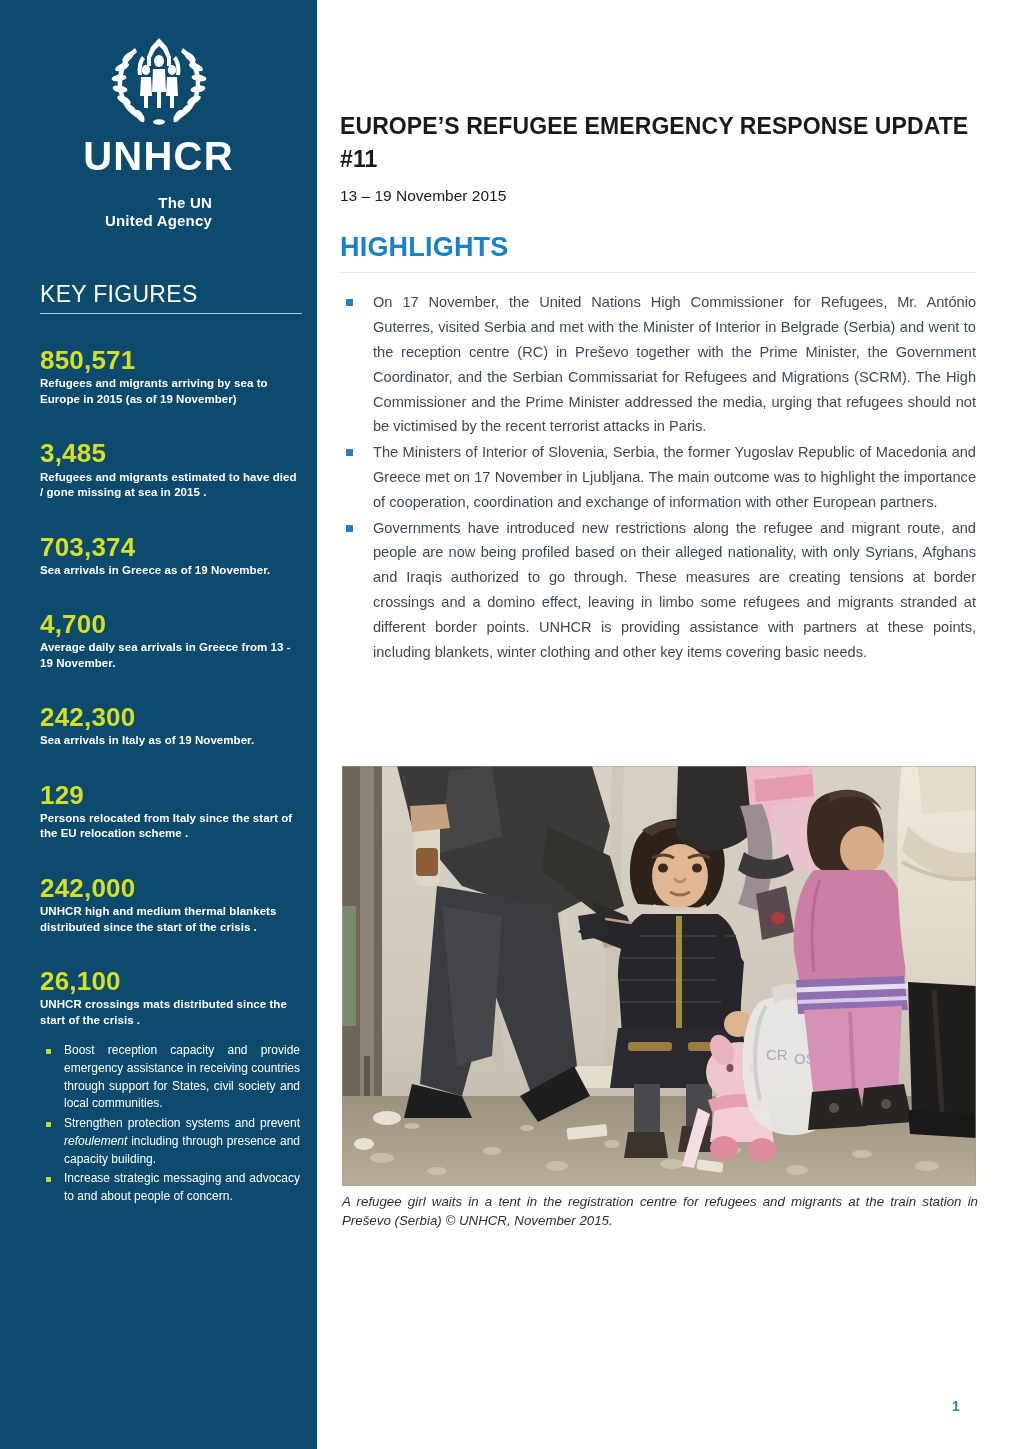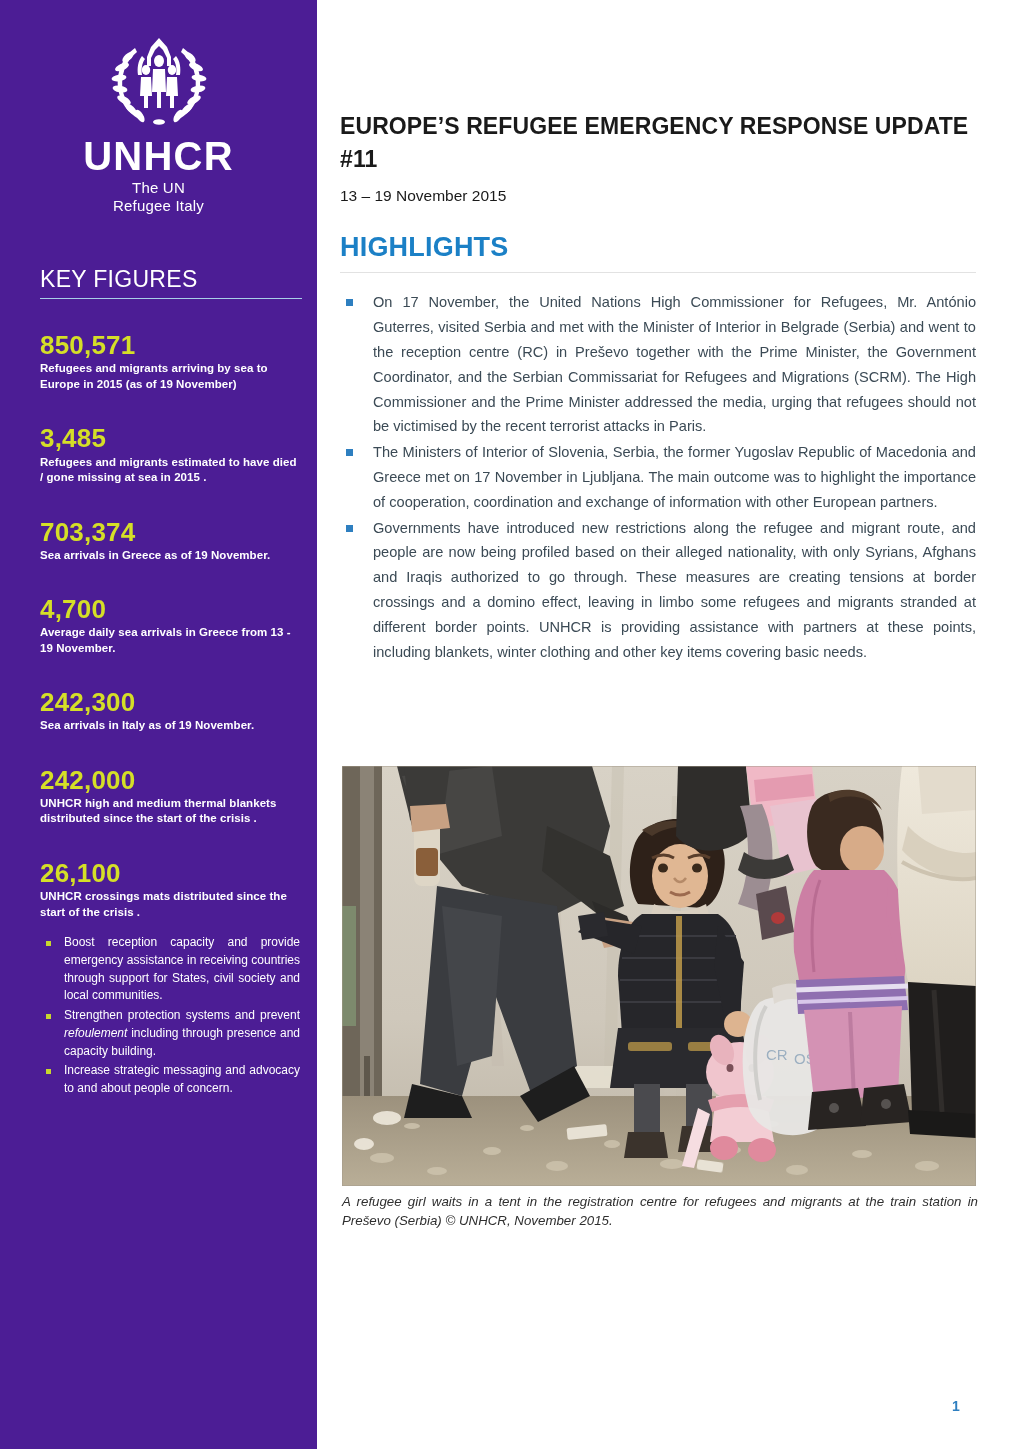--- a/index.html
+++ b/index.html
@@ -8,35 +8,35 @@
     background: #ffffff;
     font-family: "Liberation Sans", sans-serif;
     -webkit-font-smoothing: antialiased;
   }
   .page { position: relative; width: 1024px; height: 1449px; background: #fff; overflow: hidden; }
 
   
   .sidebar {
     position: absolute; left: 0; top: 0;
     width: 317px; height: 1449px;
-    background: #4c1d95;
+    background: #0c4a6e;
     padding: 0 0 0 0;
   }
   .logo-wrap {
     width: 100%; padding-top: 30px;
     display: flex; flex-direction: column; align-items: center;
   }
   .logo-mark { width: 128px; height: 104px; display: block; }
   .logo-word {
     color: #fff; font-weight: bold; font-size: 40px;
     letter-spacing: 1.2px; line-height: 1; margin-top: 2px;
   }
   .logo-tag {
     color: #fff; font-size: 15px; line-height: 1.18;
-    text-align: center; margin-top: 3px; font-weight: 400;
+    text-align: right; margin-top: 18px; font-weight: 700;
     letter-spacing: 0.2px;
   }
 
   .side-head {
     color: #ffffff; font-size: 23px; font-weight: 400;
     letter-spacing: 0.3px;
     margin: 0 0 0 40px; padding-bottom: 5px; width: 262px;
     border-bottom: 1.5px solid #a8cfe8;
   }
   #key-figures-head { margin-top: 52px; }
@@ -159,21 +159,21 @@
             <ellipse cx="99" cy="70" rx="7.5" ry="3.3" transform="rotate(-28 99 70)"></ellipse>
             <ellipse cx="92" cy="79" rx="7.5" ry="3.3" transform="rotate(-44 92 79)"></ellipse>
             <ellipse cx="83" cy="86" rx="7" ry="3.2" transform="rotate(-58 83 86)"></ellipse>
           </g>
           <ellipse cx="64" cy="92" rx="6" ry="2.8"></ellipse>
         </g>
       </svg>
       <div class="logo-word">UNHCR</div>
       <div class="logo-tag">
         <span>The UN</span><br>
-        <span>Refugee Italy</span>
+        <span>United Agency</span>
       </div>
     </div>
 
     <h2 id="key-figures-head" class="side-head">KEY FIGURES</h2>
 
     <div class="kf-list">
       <div class="kf-item">
         <div class="kf-number">850,571</div>
         <div class="kf-label">Refugees and migrants arriving by sea to Europe in 2015 (as of 19 November)</div>
       </div>
@@ -185,20 +185,24 @@
         <div class="kf-number">703,374</div>
         <div class="kf-label">Sea arrivals in Greece as of 19 November.</div>
       </div>
       <div class="kf-item">
         <div class="kf-number">4,700</div>
         <div class="kf-label">Average daily sea arrivals in Greece from 13 - 19 November.</div>
       </div>
       <div class="kf-item">
         <div class="kf-number">242,300</div>
         <div class="kf-label">Sea arrivals in Italy as of 19 November.</div>
+      </div>
+      <div class="kf-item">
+        <div class="kf-number">129</div>
+        <div class="kf-label">Persons relocated from Italy since the start of the EU relocation scheme .</div>
       </div>
       <div class="kf-item">
         <div class="kf-number">242,000</div>
         <div class="kf-label">UNHCR high and medium thermal blankets distributed since the start of the crisis .</div>
       </div>
       <div class="kf-item">
         <div class="kf-number">26,100</div>
         <div class="kf-label">UNHCR crossings mats distributed since the start of the crisis .</div>
       </div>
     </div>

